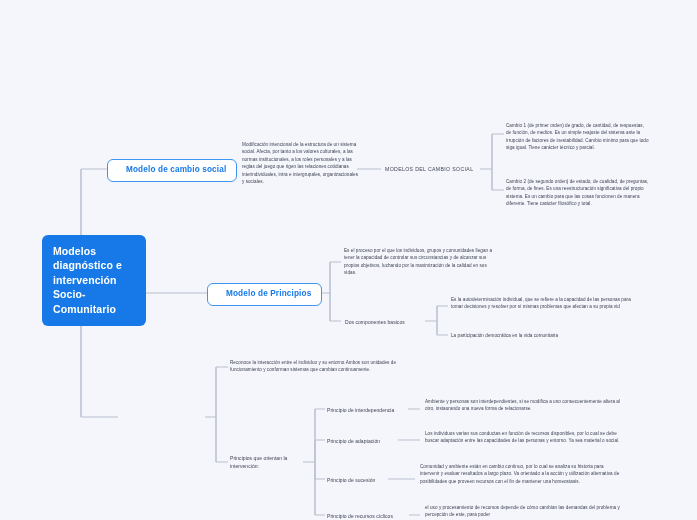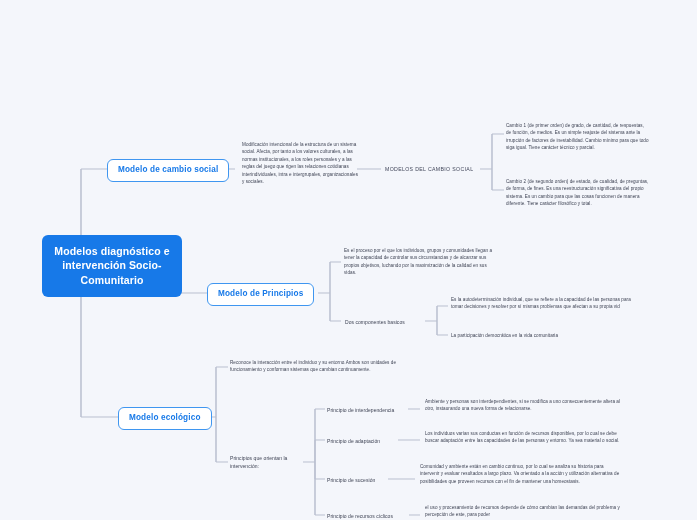--- a/index.html
+++ b/index.html
@@ -47,21 +47,21 @@
 
   
   .branch {
     background: #ffffff;
     border: 1.4px solid #3f96f0;
     border-radius: 6px;
     color: #1779e8;
     font-weight: bold;
     font-size: 8.2px;
     line-height: 1.2;
-    padding: 5px 10px 6px 10px;
+    padding: 5px 10px 6px 18px;
     white-space: nowrap;
     letter-spacing: .15px;
   }
 
   
   .leaf {
     font-size: 4.6px;
     line-height: 1.62;
     color: #3f4455;
     letter-spacing: .05px;
@@ -128,21 +128,21 @@
       <path d="M315 462 L315 515 L325 515"></path>
       <path d="M315 409 L315 515"></path>
 
       <path d="M408 409 L420 409"></path>
       <path d="M398 440 L420 440"></path>
       <path d="M388 479 L415 479"></path>
       <path d="M409 515 L420 515"></path>
     </g>
   </svg>
 
-  <div class="node root" style="left:42px; top:235px; width:140px;text-align:center;">
+  <div class="node root" style="left:42px; top:235px; width:104px;">
     <span>Modelos diagnóstico e intervención Socio-Comunitario</span>
   </div>
 
   <div class="node branch" style="left:107px; top:159px;">
     <span>Modelo de cambio social</span>
   </div>
 
   <div class="node leaf" style="left:242px; top:141px; width:119px;">
     <span>Modificación intencional de la estructura de un sistema social. Afecta, por tanto a los valores culturales, a las normas institucionales, a los roles personales y a las reglas del juego que rigen las relaciones cotidianas interindividuales, intra e intergrupales, organizacionales y sociales.</span>
   </div>
@@ -172,23 +172,20 @@
   </div>
 
   <div class="node leaf" style="left:451px; top:296px; width:184px;">
     <span>Es la autodeterminación individual, que se refiere a la capacidad de las personas para tomar decisiones y resolver por sí mismas problemas que afectan a su propia vid</span>
   </div>
 
   <div class="node leaf" style="left:451px; top:332px; width:190px;">
     <span>La participación democrática en la vida comunitaria</span>
   </div>
 
-  <div class="node branch" style="left:118px; top:407px;">
-    <span>Modelo ecológico</span>
-  </div>
 
   <div class="node leaf" style="left:230px; top:359px; width:182px;">
     <span>Reconoce la interacción entre el individuo y su entorno.Ambos son unidades de funcionamiento y conforman sistemas que cambian continuamente.</span>
   </div>
 
   <div class="node leaf label2" style="left:230px; top:455px; width:70px;">
     <span>Principios que orientan la intervención:</span>
   </div>
 
   <div class="node leaf label" style="left:327px; top:406px;">

